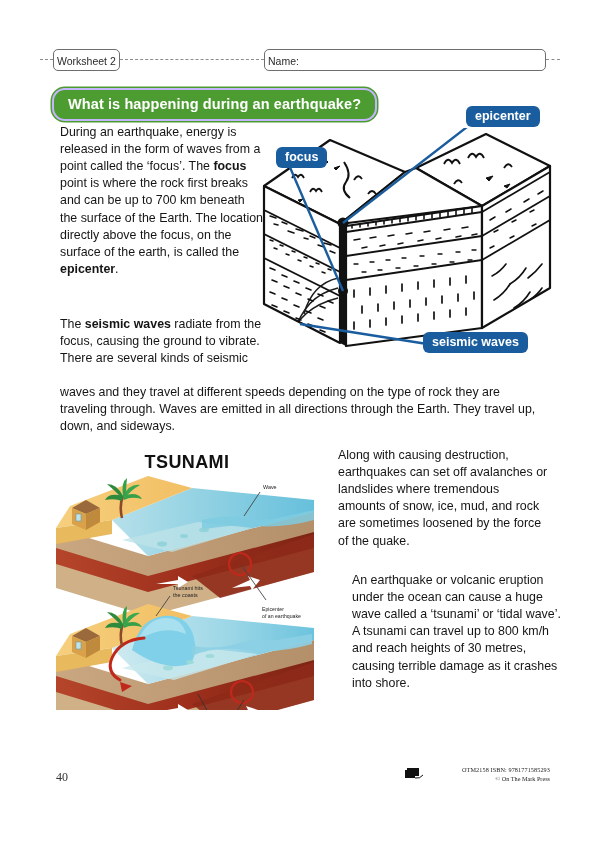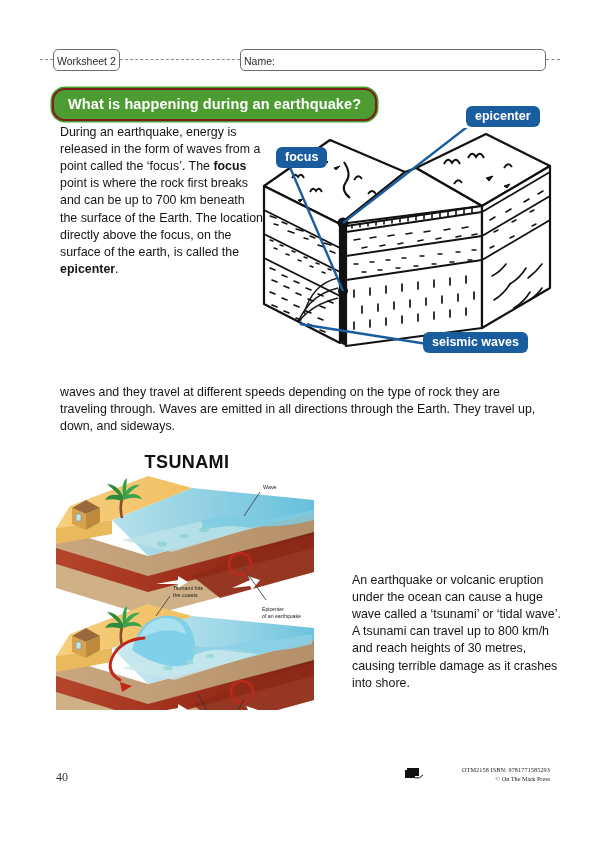--- a/index.html
+++ b/index.html
@@ -45,31 +45,31 @@
     background: #fff;
     height: 22px;
     line-height: 22px;
     font-size: 10.5px;
     color: #2a2a2a;
     padding: 0 3px;
     box-sizing: border-box;
     white-space: nowrap;
   }
   .hdr-box.name-box {
-    width: 306px;
+    width: 282px;
     text-align: left;
   }
 
   
   .banner {
     position: absolute;
     left: 52px;
     top: 88px;
     background: #4d9c31;
-    border: 2px solid #7f1d1d;
+    border: 2px solid #c4b5fd;
     box-shadow: 0 0 0 1.5px #4d9c31;
     border-radius: 13px;
     color: #ffffff;
     font-size: 14.5px;
     font-weight: bold;
     padding: 6px 14px 7px 14px;
     letter-spacing: .1px;
   }
 
   
@@ -172,23 +172,25 @@
     <div class="hdr-box">Worksheet 2</div>
     <div class="dash-seg dash-b"></div>
     <div class="hdr-box name-box">Name:</div>
     <div class="dash-seg dash-c"></div>
   </div>
 
   <div class="banner">What is happening during an earthquake?</div>
 
   <div class="para" id="p1"><span>During an earthquake, energy is released in the form of waves from a point called the ‘focus’. The </span><b>focus</b><span> point is where the rock first breaks and can be up to 700 km beneath the surface of the Earth. The location directly above the focus, on the surface of the earth, is called the </span><b>epicenter</b><span>.</span></div>
 
+  <div class="para" id="p2"><span>The </span><b>seismic waves</b><span> radiate from the focus, causing the ground to vibrate. There are several kinds of seismic</span></div>
 
   <div class="para" id="p3">waves and they travel at different speeds depending on the type of rock they are traveling through. Waves are emitted in all directions through the Earth. They travel up, down, and sideways.</div>
 
+  <div class="para" id="p4">Along with causing destruction, earthquakes can set off avalanches or landslides where tremendous amounts of snow, ice, mud, and rock are sometimes loosened by the force of the quake.</div>
 
   <div class="para" id="p5">An earthquake or volcanic eruption under the ocean can cause a huge wave called a ‘tsunami’ or ‘tidal wave’. A tsunami can travel up to 800 km/h and reach heights of 30 metres, causing terrible damage as it crashes into shore.</div>
 
   <svg id="blockfig" viewBox="0 0 296 232">
     <defs>
       <clipPath id="clipLeftTop">
         <polygon points="6,58 72,12 147,44 82,96"></polygon>
       </clipPath>
       <clipPath id="clipRightTop">
         <polygon points="158,40 228,6 292,38 224,78"></polygon>

